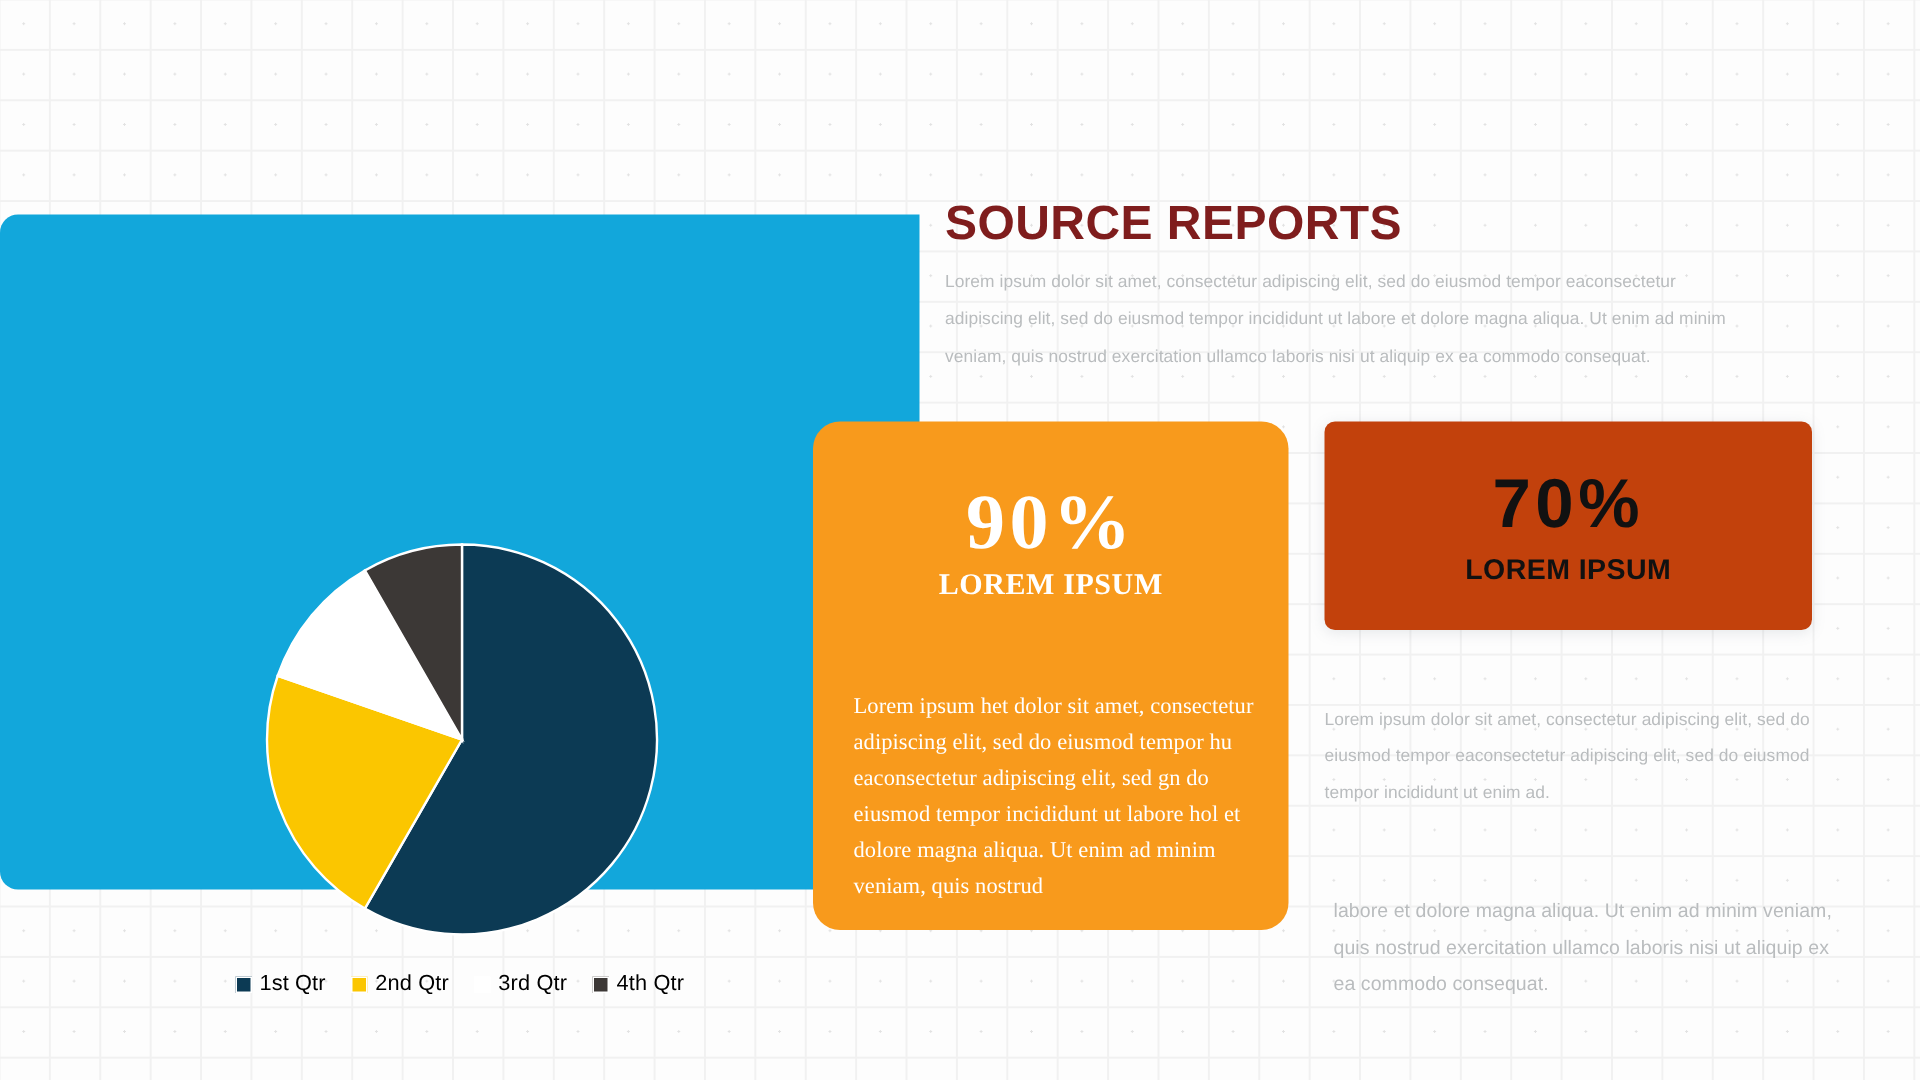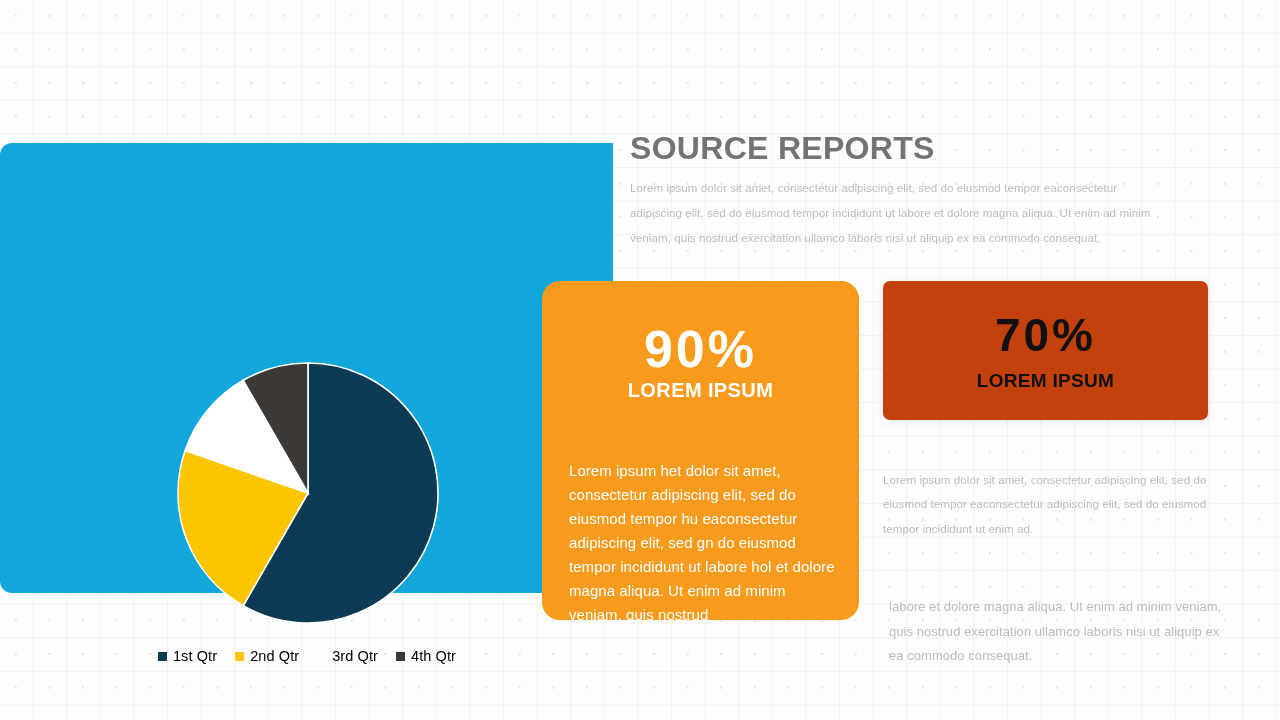--- a/index.html
+++ b/index.html
@@ -82,21 +82,21 @@
     flex: 0 0 auto;
   }
 
   
   #headline {
     position: absolute;
     left: 630px;
     top: 110px;
     font-size: 32px;
     font-weight: bold;
-    color: #737373;
+    color: #7f1d1d;
     letter-spacing: .3px;
     line-height: 1.1;
   }
   #intro-paragraph {
     position: absolute;
     left: 630px;
     top: 163px;
     width: 540px;
     font-size: 11.6px;
     line-height: 25px;
@@ -106,20 +106,21 @@
 
   
   #orange-card {
     position: absolute;
     left: 542px;
     top: 281px;
     width: 317px;
     height: 339px;
     background: #F89A1C;
     border-radius: 18px;
+    font-family: Liberation Serif, serif;
   }
   #orange-stat-value {
     position: absolute;
     left: 0;
     right: 0;
     top: 42px;
     text-align: center;
     color: #ffffff;
     font-size: 52px;
     font-weight: bold;

